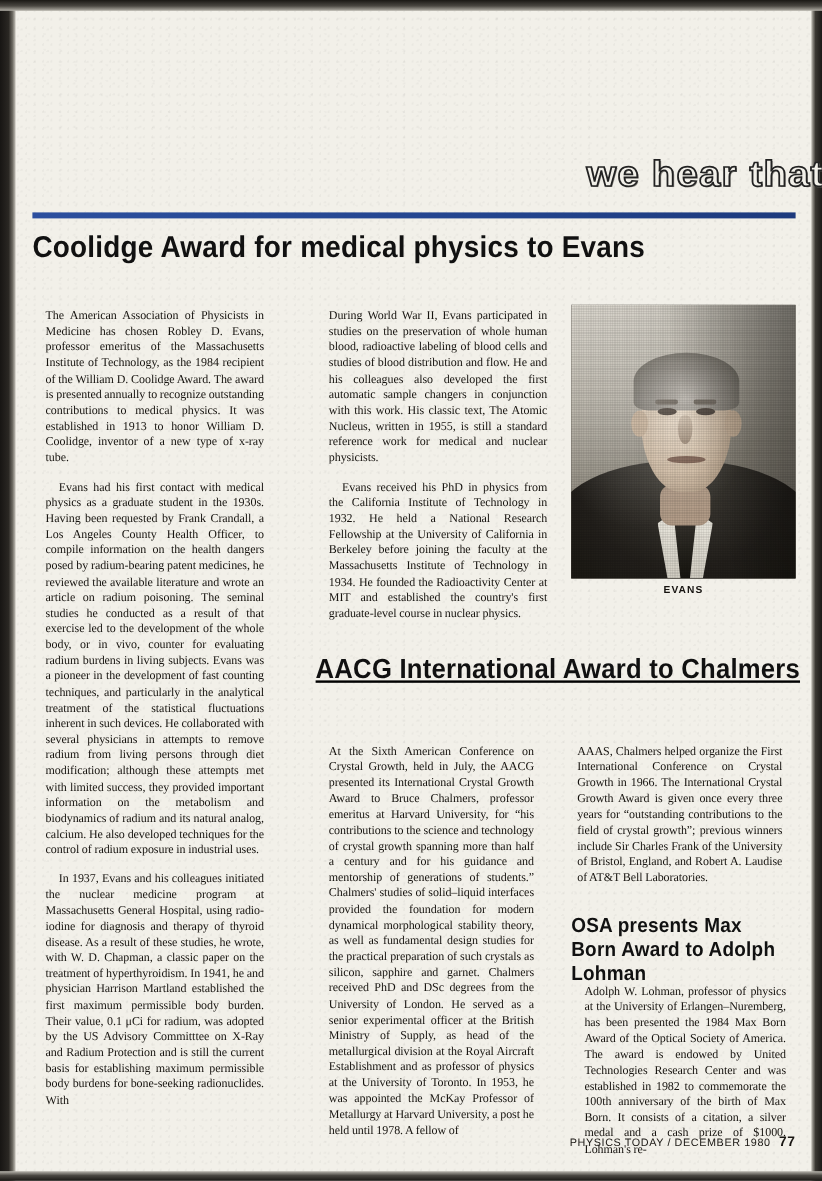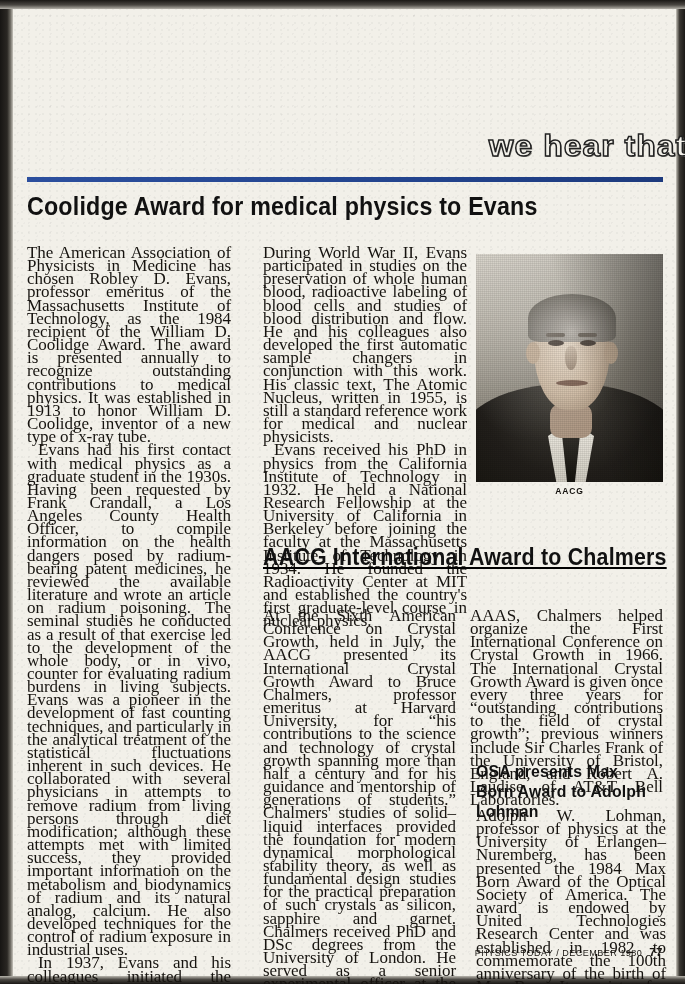--- a/index.html
+++ b/index.html
@@ -60,22 +60,22 @@
     letter-spacing:.2px;
     transform:scaleX(.93);
     transform-origin:left center;
     white-space:nowrap;
   }
   .h1{font-size:25px;line-height:28px;}
   .h2{font-size:23px;line-height:26px;}
   .h3{font-size:17px;line-height:20px;white-space:normal;}
   .col{width:204px;}
   p.body{
-    margin:0;
-    font-size:17px;
+    margin:11px;
+    font-size:10px;
     line-height:13.15px;
     text-align:justify;
     color:#16130f;
     letter-spacing:-0.05px;
     word-spacing:-0.2px;
   }
   p.body + p.body{text-indent:11px;}
 
   
   #photo{
@@ -200,21 +200,21 @@
       <div class="ph-hair"></div>
       <div class="ph-brow-l"></div>
       <div class="ph-brow-r"></div>
       <div class="ph-eye-l"></div>
       <div class="ph-eye-r"></div>
       <div class="ph-nose"></div>
       <div class="ph-mouth"></div>
       <div class="ph-shadow"></div>
       <div class="ph-grain"></div>
     </div>
-    <div class="photo-caption-name">AACG</div>
+    <div class="photo-caption-name">EVANS</div>
 
     <div id="article2">
       <div class="headline h2">AACG International Award to Chalmers</div>
     </div>
     <div id="a2-cols">
       <div class="col">
         <p class="body">At the Sixth American Conference on Crystal Growth, held in July, the AACG presented its International Crystal Growth Award to Bruce Chalmers, professor emeritus at Harvard University, for “his contributions to the science and technology of crystal growth spanning more than half a century and for his guidance and mentorship of generations of students.” Chalmers' studies of solid–liquid interfaces provided the foundation for modern dynamical morphological stability theory, as well as fundamental design studies for the practical preparation of such crystals as silicon, sapphire and garnet. Chalmers received PhD and DSc degrees from the University of London. He served as a senior experimental officer at the British Ministry of Supply, as head of the metallurgical division at the Royal Aircraft Establishment and as professor of physics at the University of Toronto. In 1953, he was appointed the McKay Professor of Metallurgy at Harvard University, a post he held until 1978. A fellow of</p>
       </div>
       <div class="col">
         <p class="body">AAAS, Chalmers helped organize the First International Conference on Crystal Growth in 1966. The International Crystal Growth Award is given once every three years for “outstanding contributions to the field of crystal growth”; previous winners include Sir Charles Frank of the University of Bristol, England, and Robert A. Laudise of AT&amp;T Bell Laboratories.</p>

